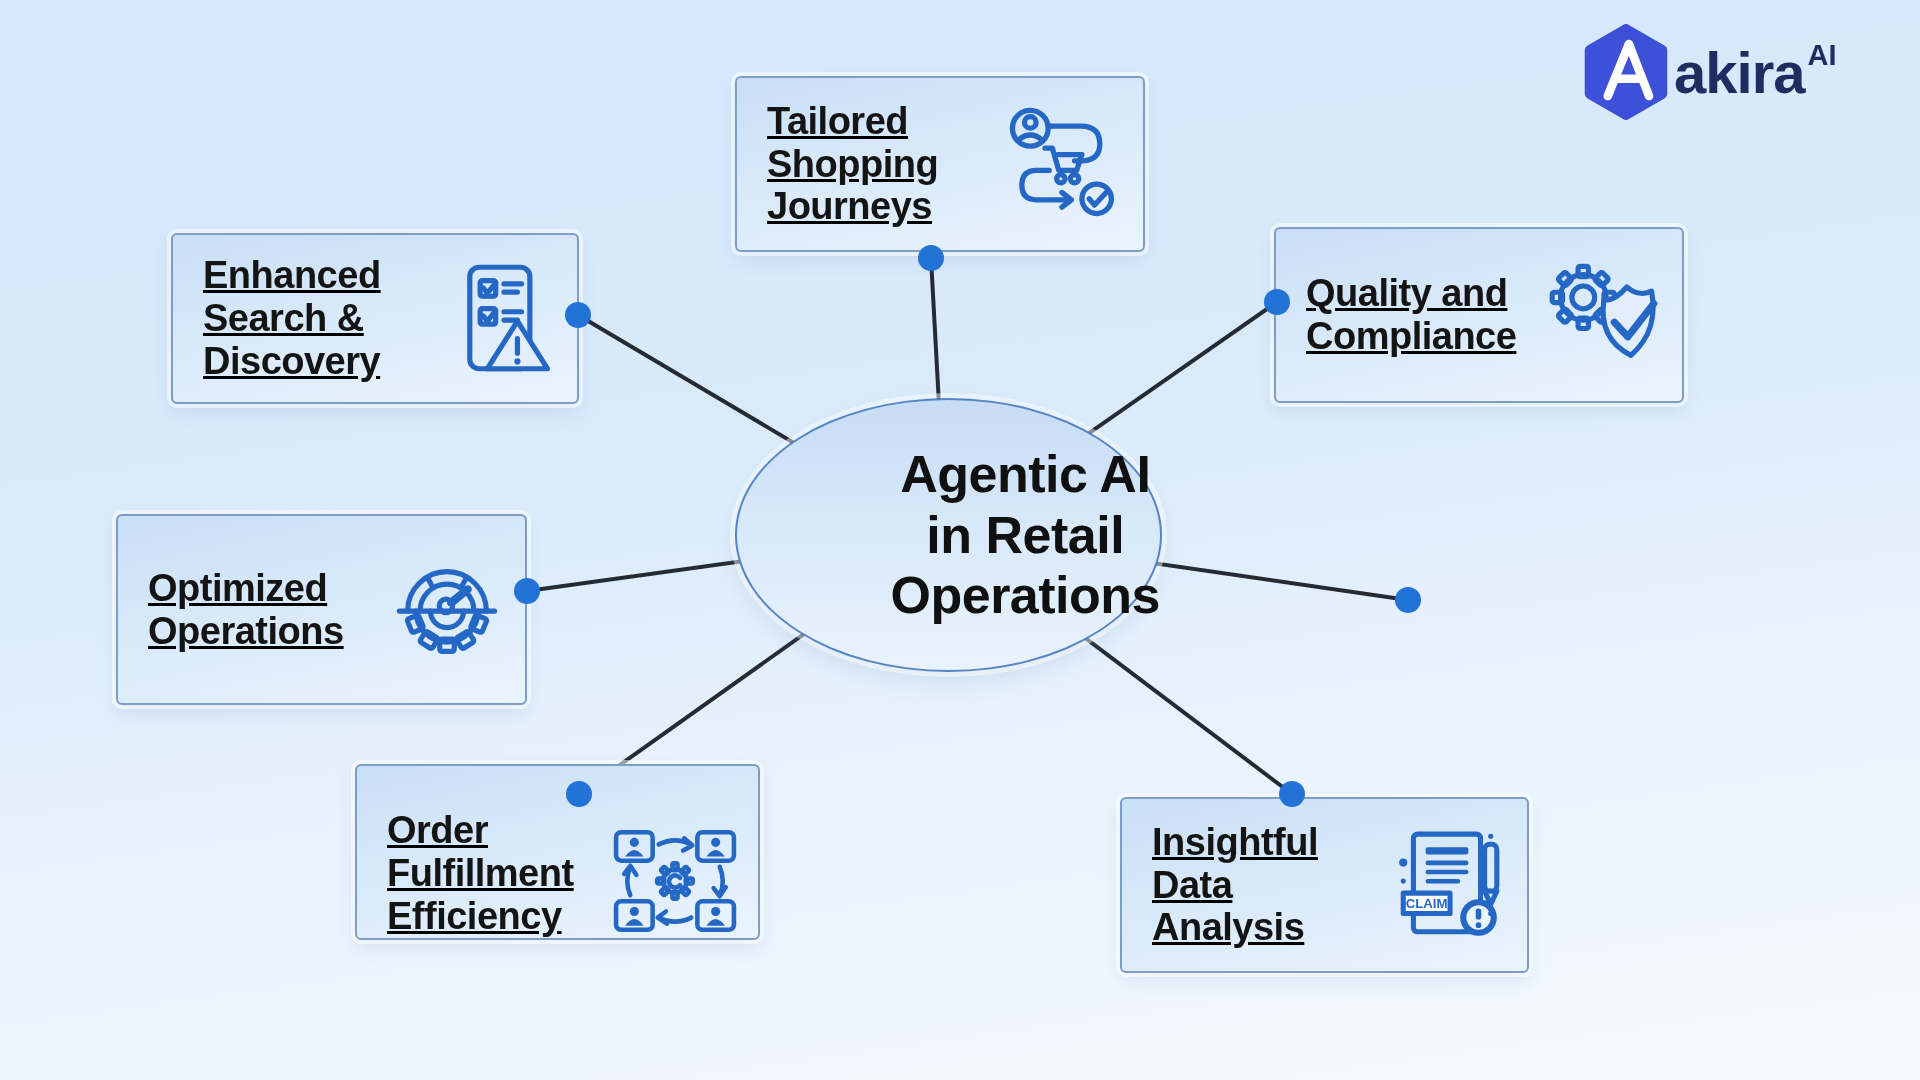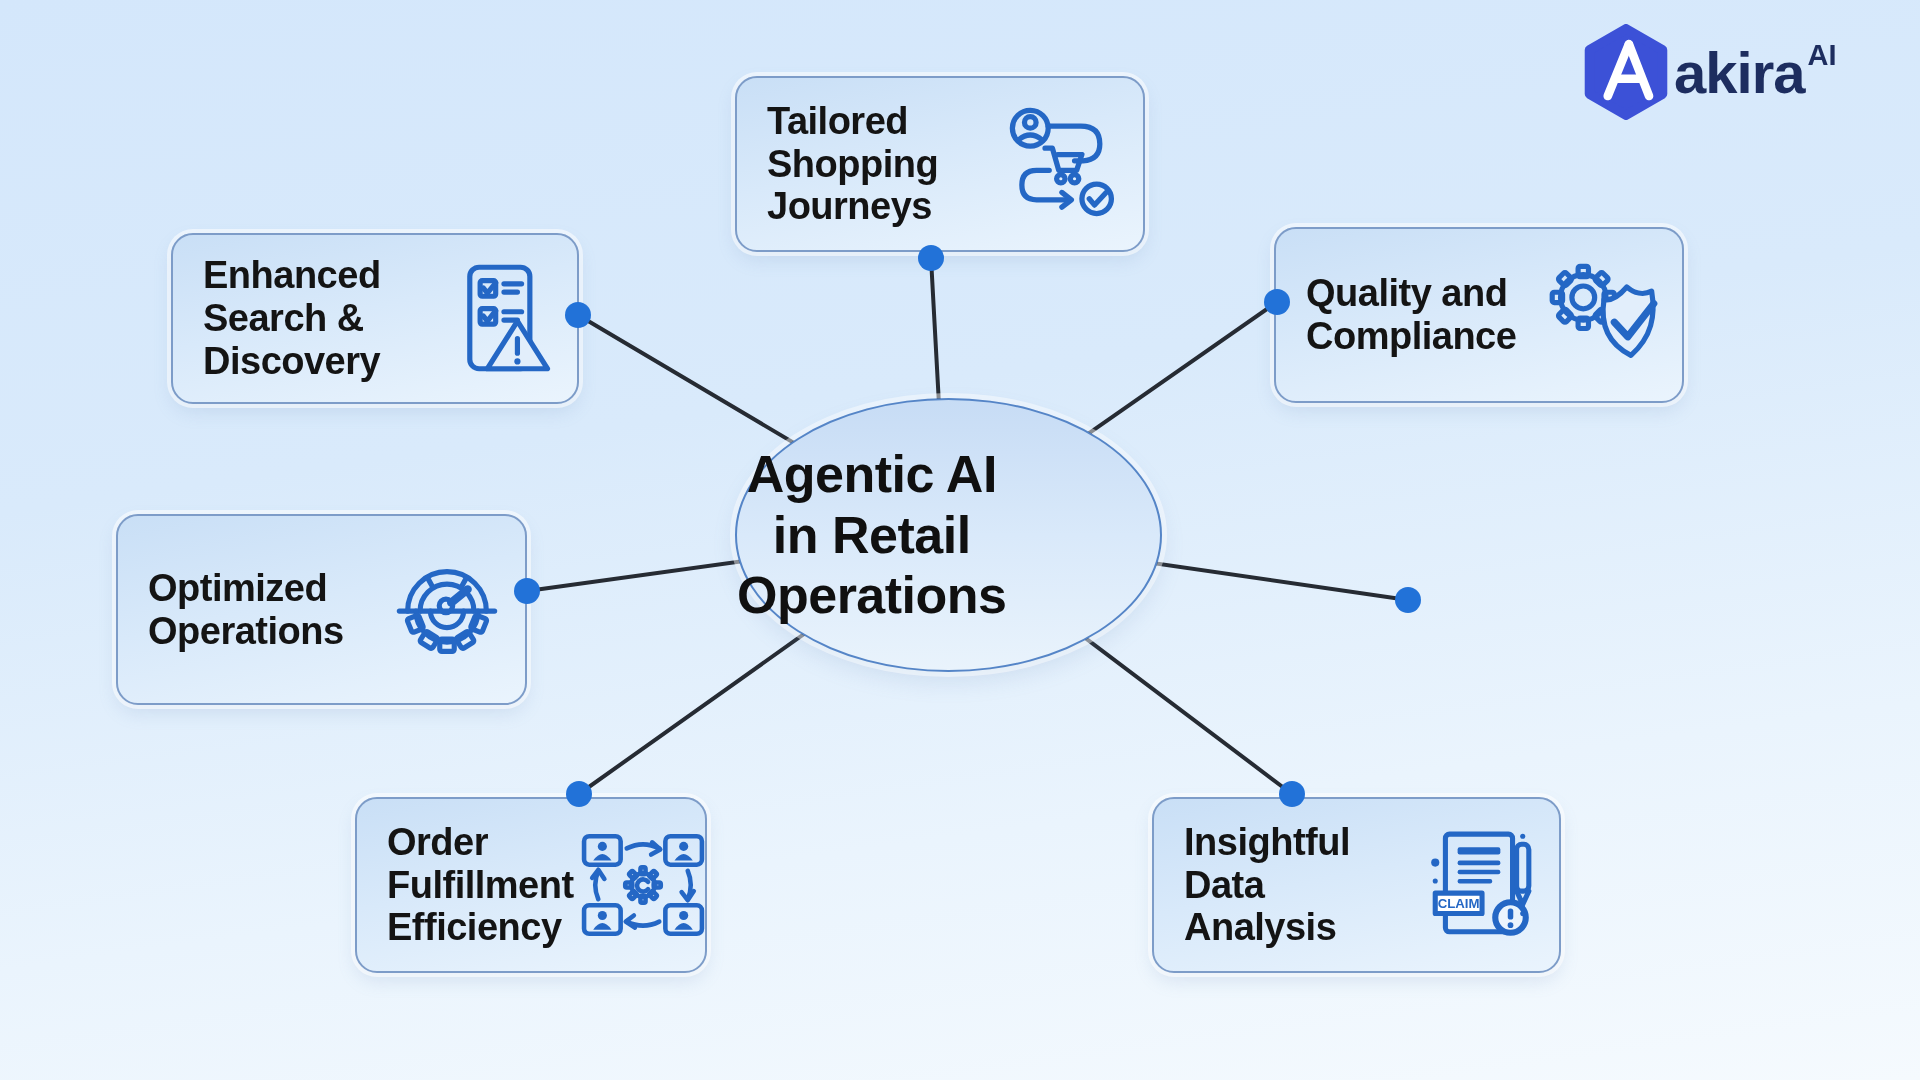--- a/index.html
+++ b/index.html
@@ -5,37 +5,38 @@
   html,body{margin:0;padding:0;}
   body{
     width:1920px;height:1080px;overflow:hidden;
     font-family:"Liberation Sans", sans-serif;
     background:linear-gradient(172deg,#d4e7fb 0%,#d9eafb 38%,#eaf4fd 72%,#f5fafe 100%);
   }
   .canvas{position:relative;width:1920px;height:1080px;}
   .connectors{position:absolute;left:0;top:0;z-index:1;}
   .node{
     position:absolute;z-index:2;box-sizing:border-box;
-    border:2px solid #7d9cc8;border-radius:22px;
+    border:2px solid #7d9cc8;border-radius:6px;
     background:linear-gradient(168deg,#c9dff6 0%,#d8e9fa 45%,#eaf4fd 100%);
     box-shadow:0 0 0 4px rgba(255,255,255,.55), 0 8px 18px rgba(110,145,190,.18);
     display:flex;align-items:center;justify-content:space-between;
     padding:0 20px 0 30px;
+    text-decoration:underline;
   }
   .node-label{
     font-weight:700;font-size:38px;line-height:1.13;color:#141414;
     letter-spacing:-.5px;white-space:pre;
   }
   .node-icon{flex:0 0 auto;margin-left:6px;}
   .center-ellipse{
     position:absolute;z-index:3;left:735px;top:398px;width:423px;height:270px;
     border-radius:50%;border:2px solid #5585c7;
     background:linear-gradient(180deg,#c7dcf5 0%,#d9e9fa 50%,#e9f3fc 100%);
     box-shadow:0 0 0 5px rgba(255,255,255,.45), 0 10px 22px rgba(110,145,190,.18);
-    display:flex;align-items:center;justify-content:flex-start;
+    display:flex;align-items:center;justify-content:flex-end;
   }
   .center-label{
     font-weight:700;font-size:52px;line-height:1.17;color:#101010;
     letter-spacing:-.5px;text-align:center;white-space:pre;
   }
   .logo{
     position:absolute;z-index:4;left:1578px;top:24px;
     display:flex;align-items:center;
   }
   .brand{
@@ -178,21 +179,21 @@
             </g>
           <g transform="rotate(158)">
               <rect x="27" y="-7" width="12" height="14" rx="2"></rect>
             </g>
         </g>
       </g>
     </svg>
   </div>
 
 
-  <div class="node" style="left:355px;top:797px;width:352px;height:176px;">
+  <div class="node" style="left:355px;top:764px;width:405px;height:176px;align-items:flex-end;">
     <div class="node-label">Order
 Fulfillment
 Efficiency</div>
     <svg class="node-icon" width="126" height="114" viewBox="0 0 124 112">
       <g fill="none" stroke="#2467c5" stroke-width="4.5" stroke-linecap="round" stroke-linejoin="round">
         <rect x="4" y="8" width="36" height="28" rx="5"></rect>
         <rect x="84" y="8" width="36" height="28" rx="5"></rect>
         <rect x="4" y="76" width="36" height="28" rx="5"></rect>
         <rect x="84" y="76" width="36" height="28" rx="5"></rect>
         <path d="M46 20 Q62 12 78 20"></path>
@@ -238,21 +239,21 @@
         <circle cx="102" cy="18" r="4.5"></circle>
           <path d="M93 32 q9 -13 18 0 z"></path>
         <circle cx="22" cy="86" r="4.5"></circle>
           <path d="M13 100 q9 -13 18 0 z"></path>
         <circle cx="102" cy="86" r="4.5"></circle>
           <path d="M93 100 q9 -13 18 0 z"></path>
       </g>
     </svg>
   </div>
 
-  <div class="node" style="left:1152px;top:797px;width:409px;height:176px;">
+  <div class="node" style="left:1120px;top:797px;width:409px;height:176px;">
     <div class="node-label">Insightful
 Data
 Analysis</div>
     <svg class="node-icon" width="118" height="114" viewBox="0 0 116 112">
       <g fill="none" stroke="#2467c5" stroke-width="5" stroke-linecap="round" stroke-linejoin="round">
         <rect x="24" y="6" width="66" height="96" rx="4"></rect>
         <rect x="94" y="16" width="12" height="46" rx="5"></rect>
         <path d="M94 62 L100 75 L106 62"></path>
         <rect x="14" y="64" width="46" height="20" fill="#ffffff"></rect>
         <circle cx="88" cy="88" r="15" stroke-width="6" fill="#eaf4fd"></circle>

